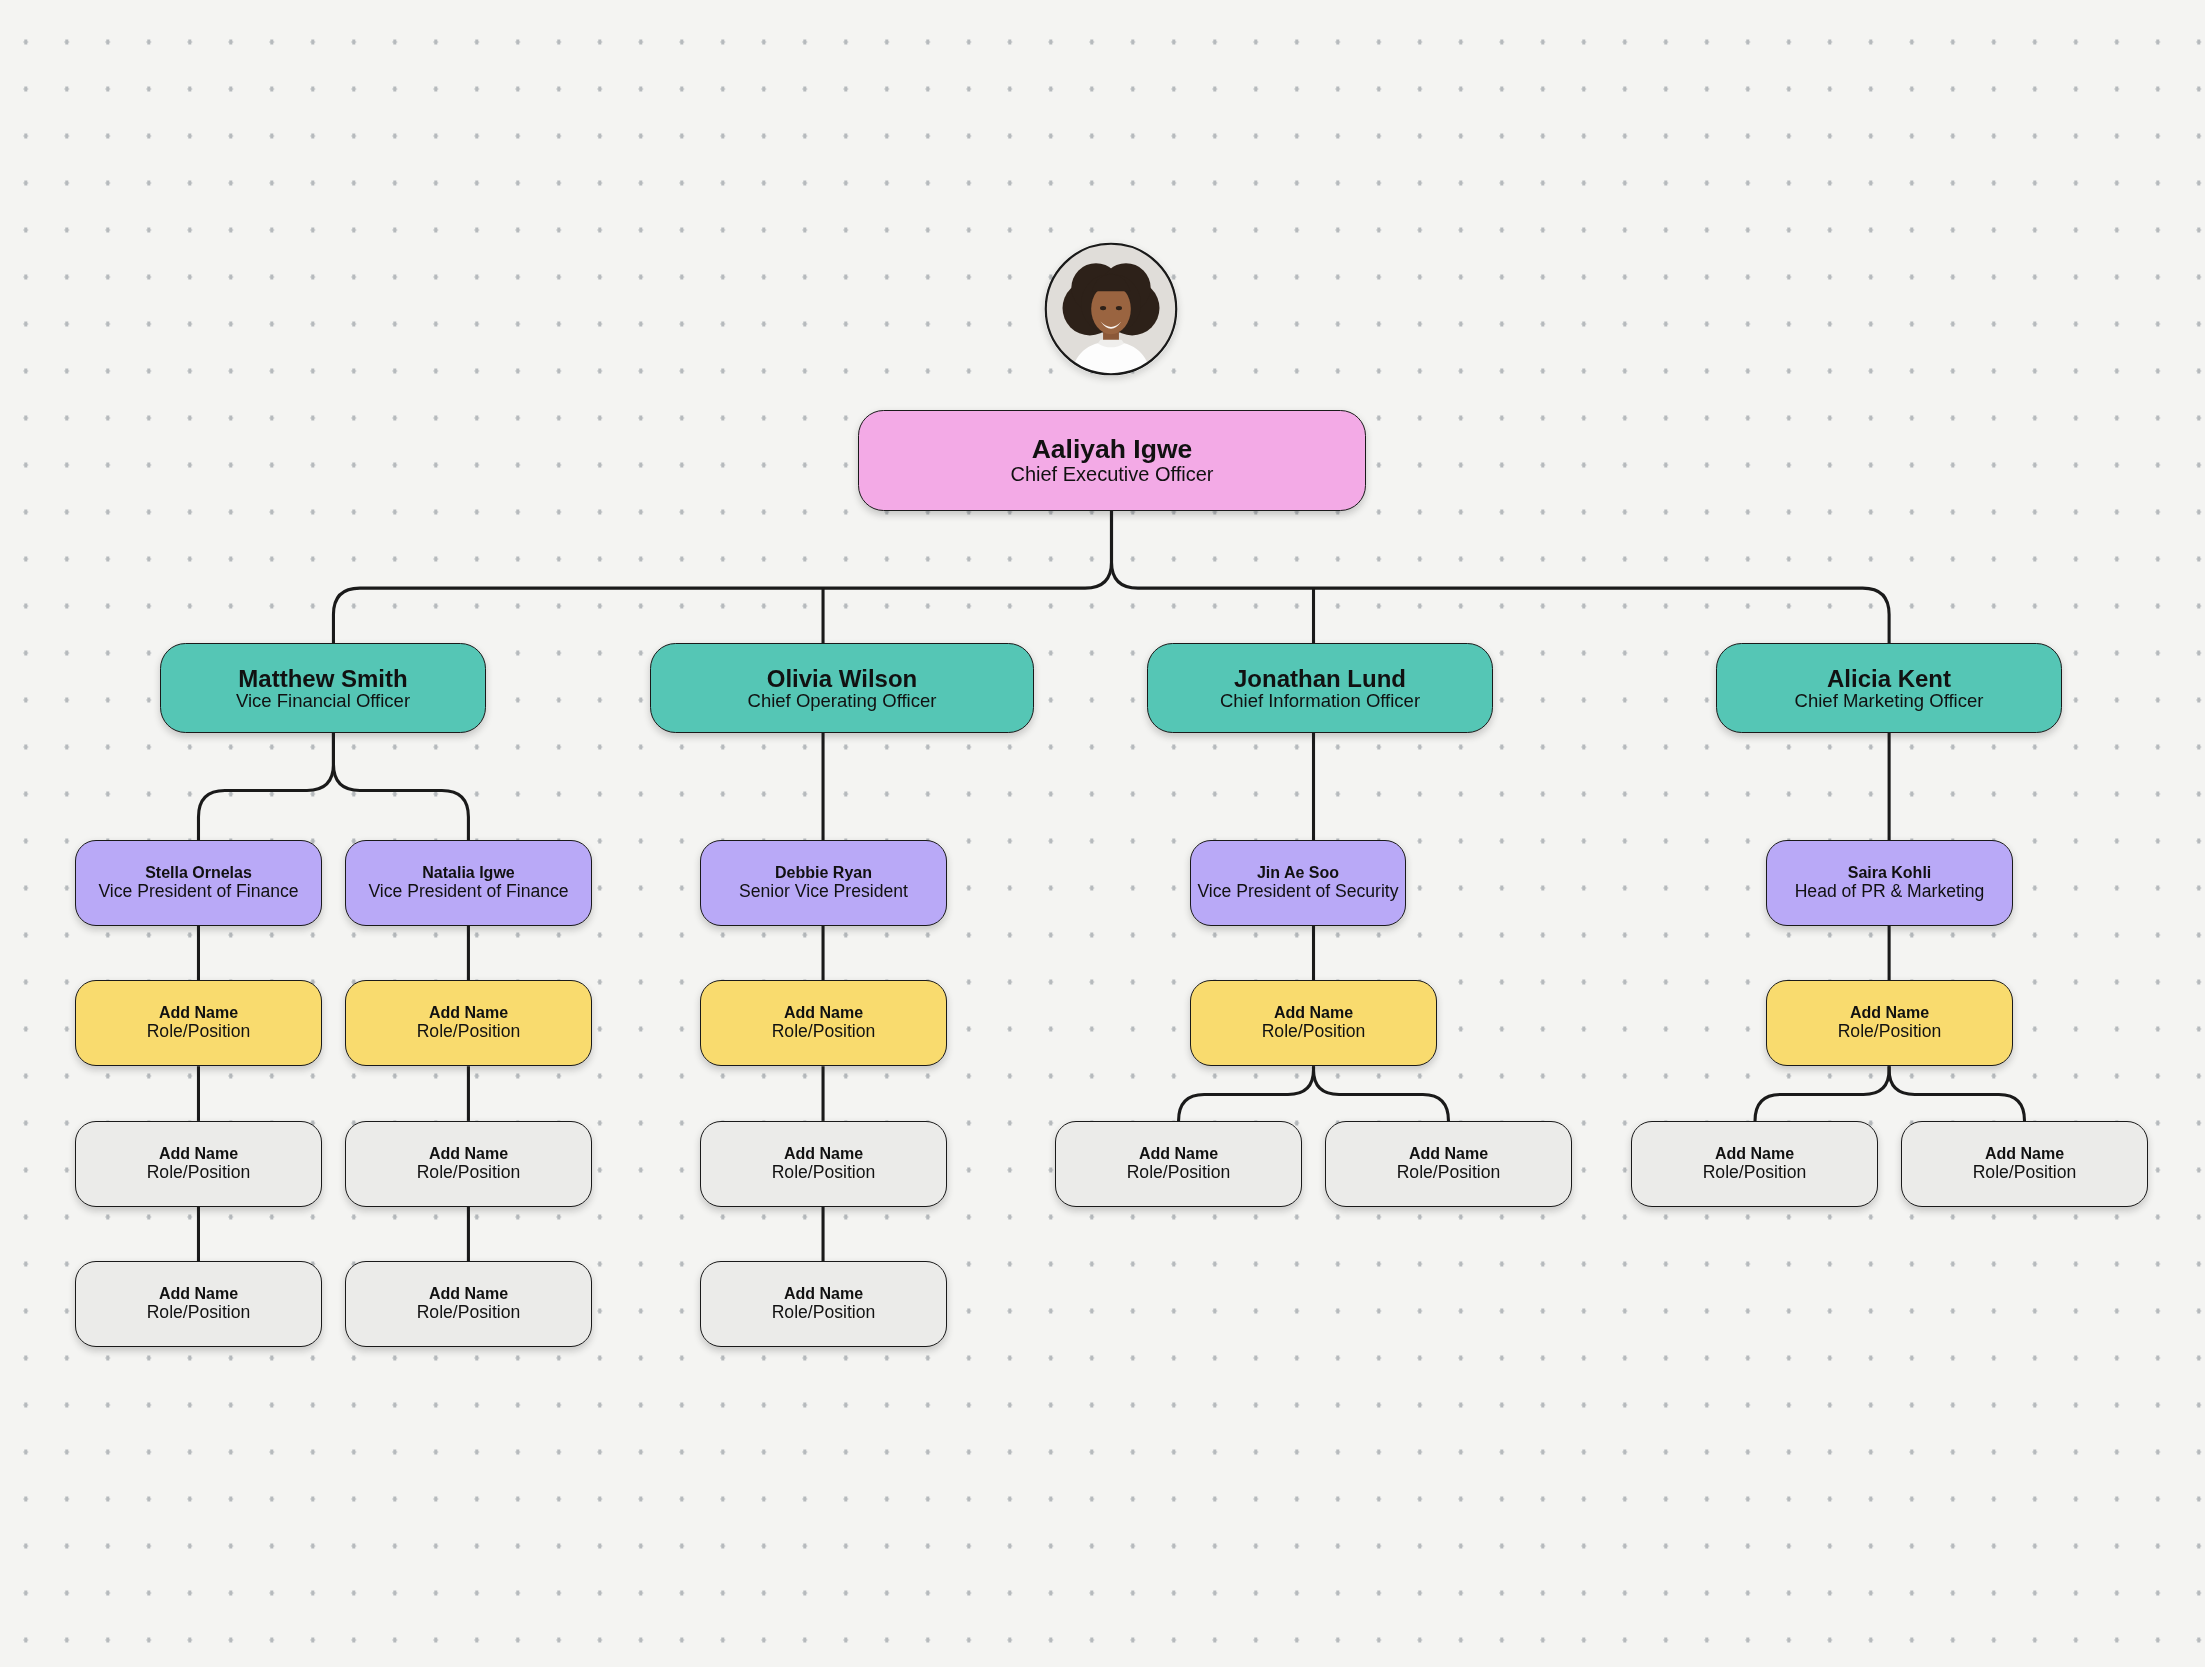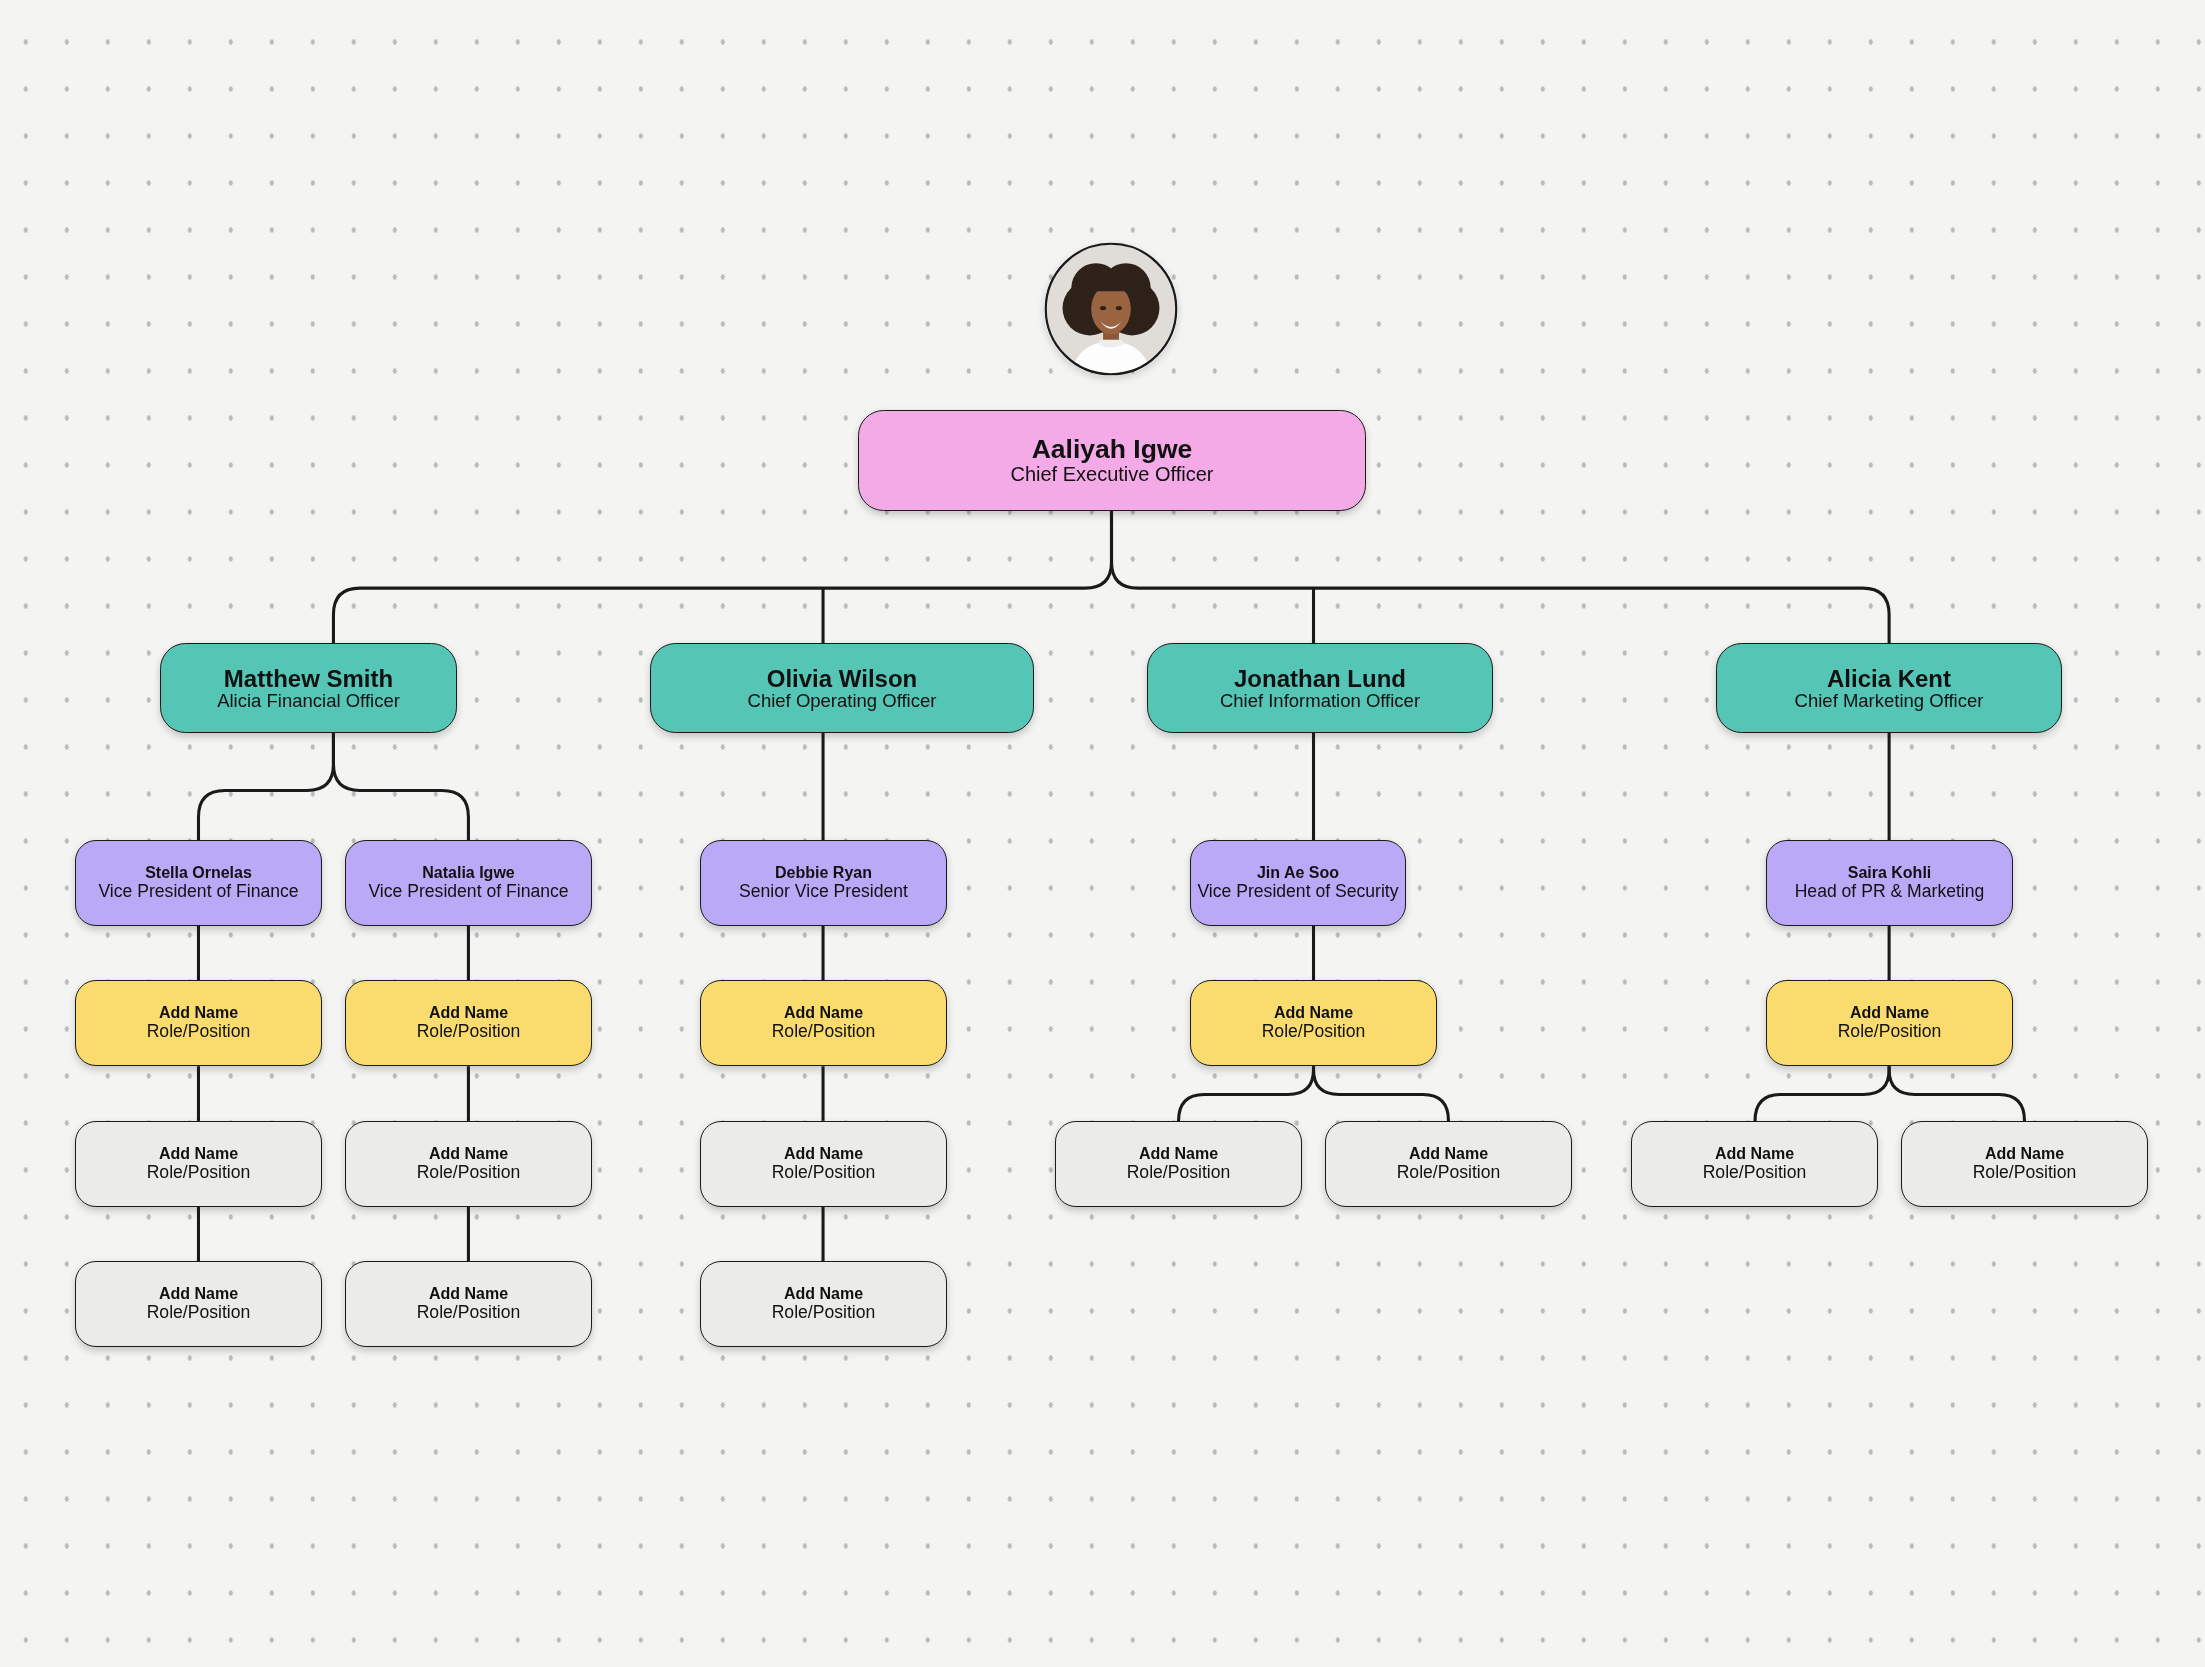--- a/index.html
+++ b/index.html
@@ -128,23 +128,23 @@
       <path d="M122 230 Q152 248 182 230 L176 222 L128 222 Z" fill="#efeeec"></path>
     </g>
     <circle cx="152" cy="152" r="148" fill="none" stroke="#1a1a1a" stroke-width="5"></circle>
   </svg>
 
   <div class="node pink" style="left:858px; top:410px; width:508px; height:101px;">
     <span class="name">Aaliyah Igwe</span>
     <span class="role">Chief Executive Officer</span>
   </div>
 
-  <div class="node teal" style="left:160px; top:643px; width:297px; height:90px;">
+  <div class="node teal" style="left:160px; top:643px; width:326px; height:90px;">
     <span class="name">Matthew Smith</span>
-    <span class="role">Alicia Financial Officer</span>
+    <span class="role">Vice Financial Officer</span>
   </div>
   <div class="node teal" style="left:650px; top:643px; width:384px; height:90px;">
     <span class="name">Olivia Wilson</span>
     <span class="role">Chief Operating Officer</span>
   </div>
   <div class="node teal" style="left:1141px; top:643px; width:346px; height:90px;margin-left:6px;">
     <span class="name">Jonathan Lund</span>
     <span class="role">Chief Information Officer</span>
   </div>
   <div class="node teal" style="left:1716px; top:643px; width:346px; height:90px;">

